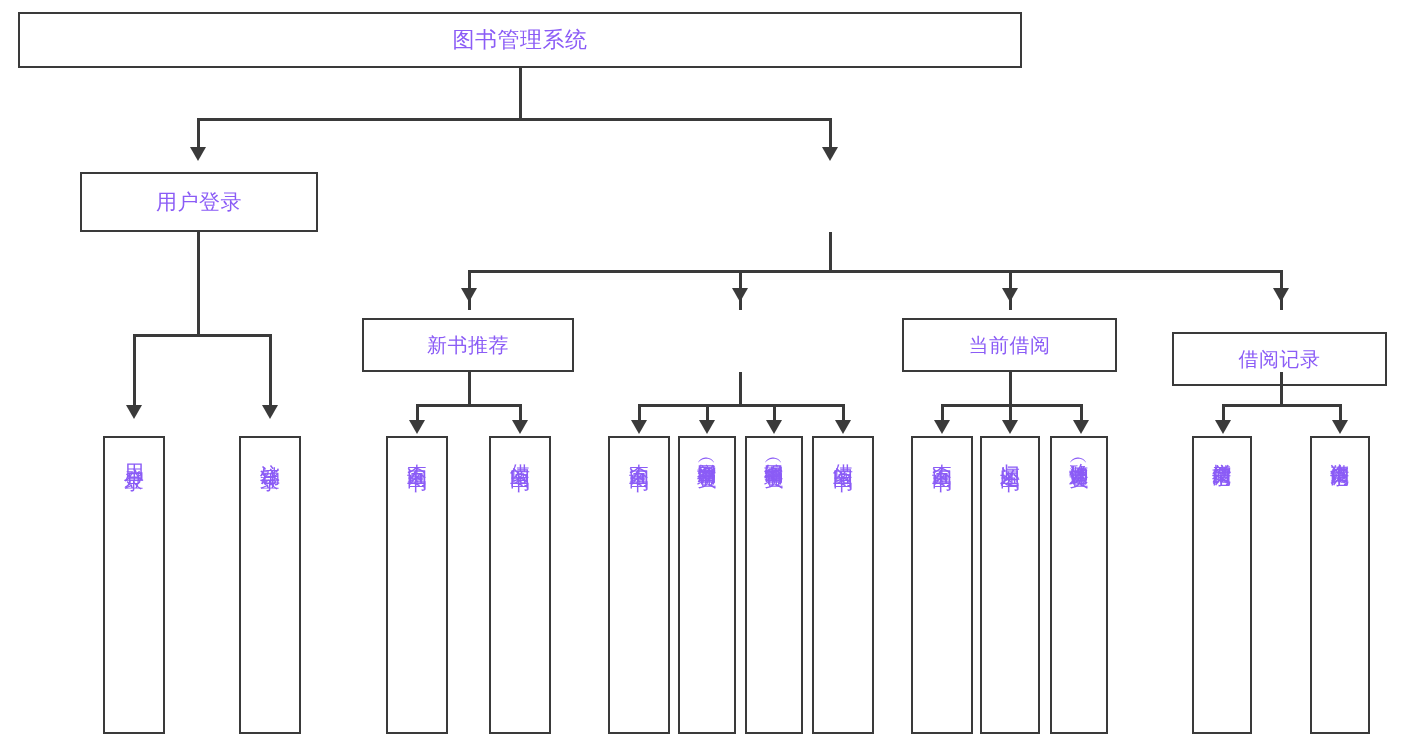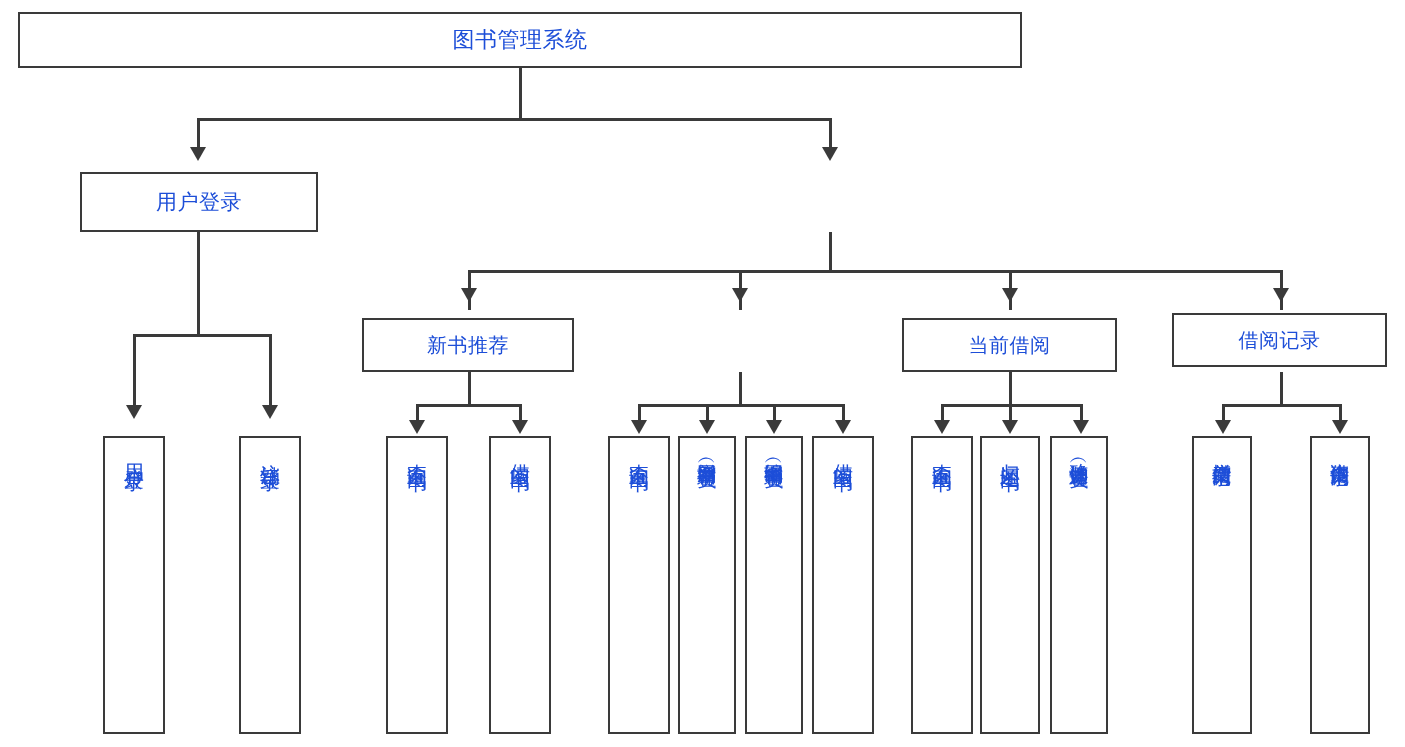--- a/index.html
+++ b/index.html
@@ -27,21 +27,21 @@
     display: flex;
     align-items: center;
     justify-content: center;
     color: #1a1a1a;
   }
   .node .label {
     font-size: 21px;
     line-height: 1.25;
     letter-spacing: 0.5px;
     white-space: nowrap;
-    color: #1d4ed8;
+    color: #8b5cf6;
   }
   
   .node.root .label { font-size: 22px; }
   .node.level1 .label { font-size: 21px; }
   .node.level2 .label { font-size: 20px; }
 
   
   .node.leaf {
     align-items: flex-start;
     justify-content: center;
@@ -131,21 +131,21 @@
   <div class="arrow" style="left:1002px; top:288px;"></div>
   <div class="vline" style="left:1280px; top:270px; height:40px;"></div>
   <div class="arrow" style="left:1273px; top:288px;"></div>
 
   <div class="node level2" style="left:362px; top:318px; width:212px; height:54px;">
     <span class="label">新书推荐</span>
   </div>
   <div class="node level2" style="left:902px; top:318px; width:215px; height:54px;">
     <span class="label">当前借阅</span>
   </div>
-  <div class="node level2" style="left:1172px; top:313px; width:215px; height:54px;">
+  <div class="node level2" style="left:1172px; top:332px; width:215px; height:54px;">
     <span class="label">借阅记录</span>
   </div>
 
   <div class="vline" style="left:468px; top:372px; height:34px;"></div>
   <div class="hline" style="left:416px; top:404px; width:106px;"></div>
   <div class="vline" style="left:416px; top:404px; height:18px;"></div>
   <div class="arrow" style="left:409px; top:420px;"></div>
   <div class="vline" style="left:519px; top:404px; height:18px;"></div>
   <div class="arrow" style="left:512px; top:420px;"></div>
 

